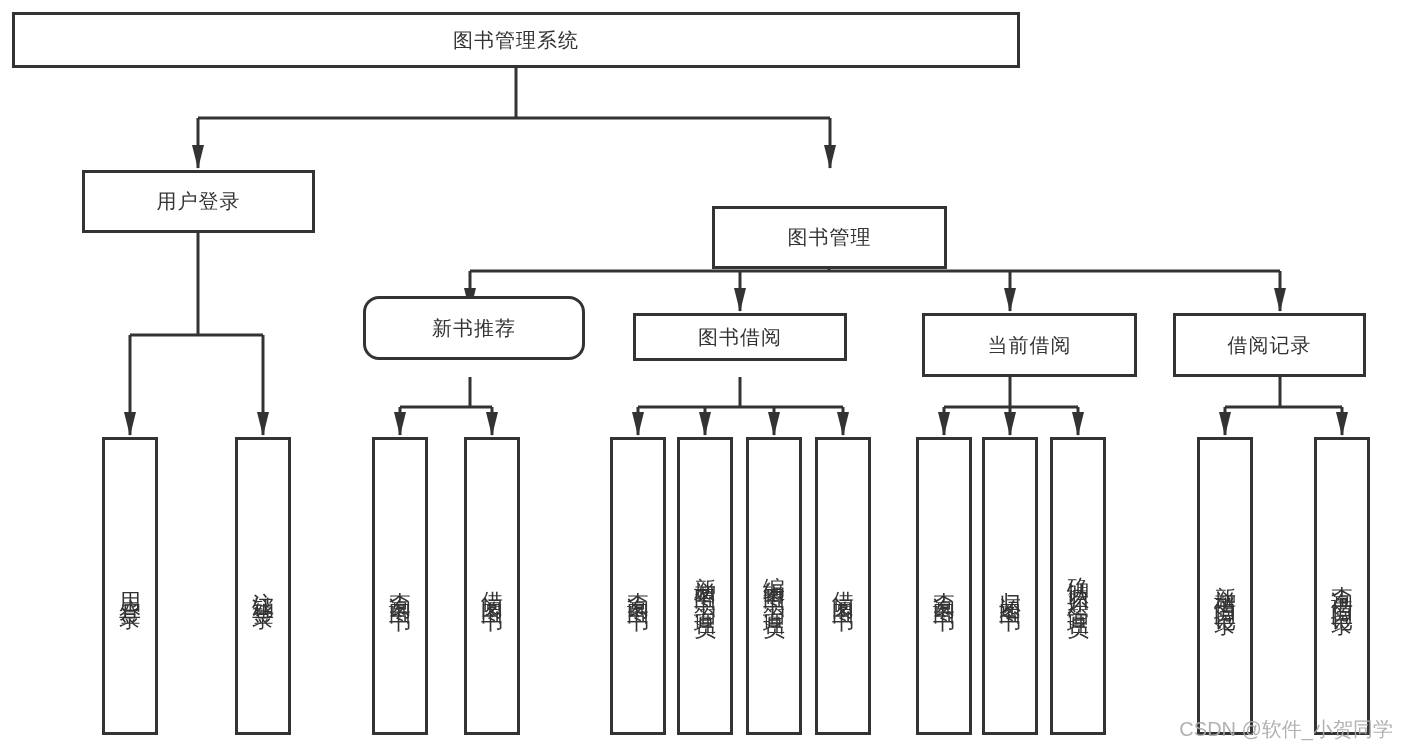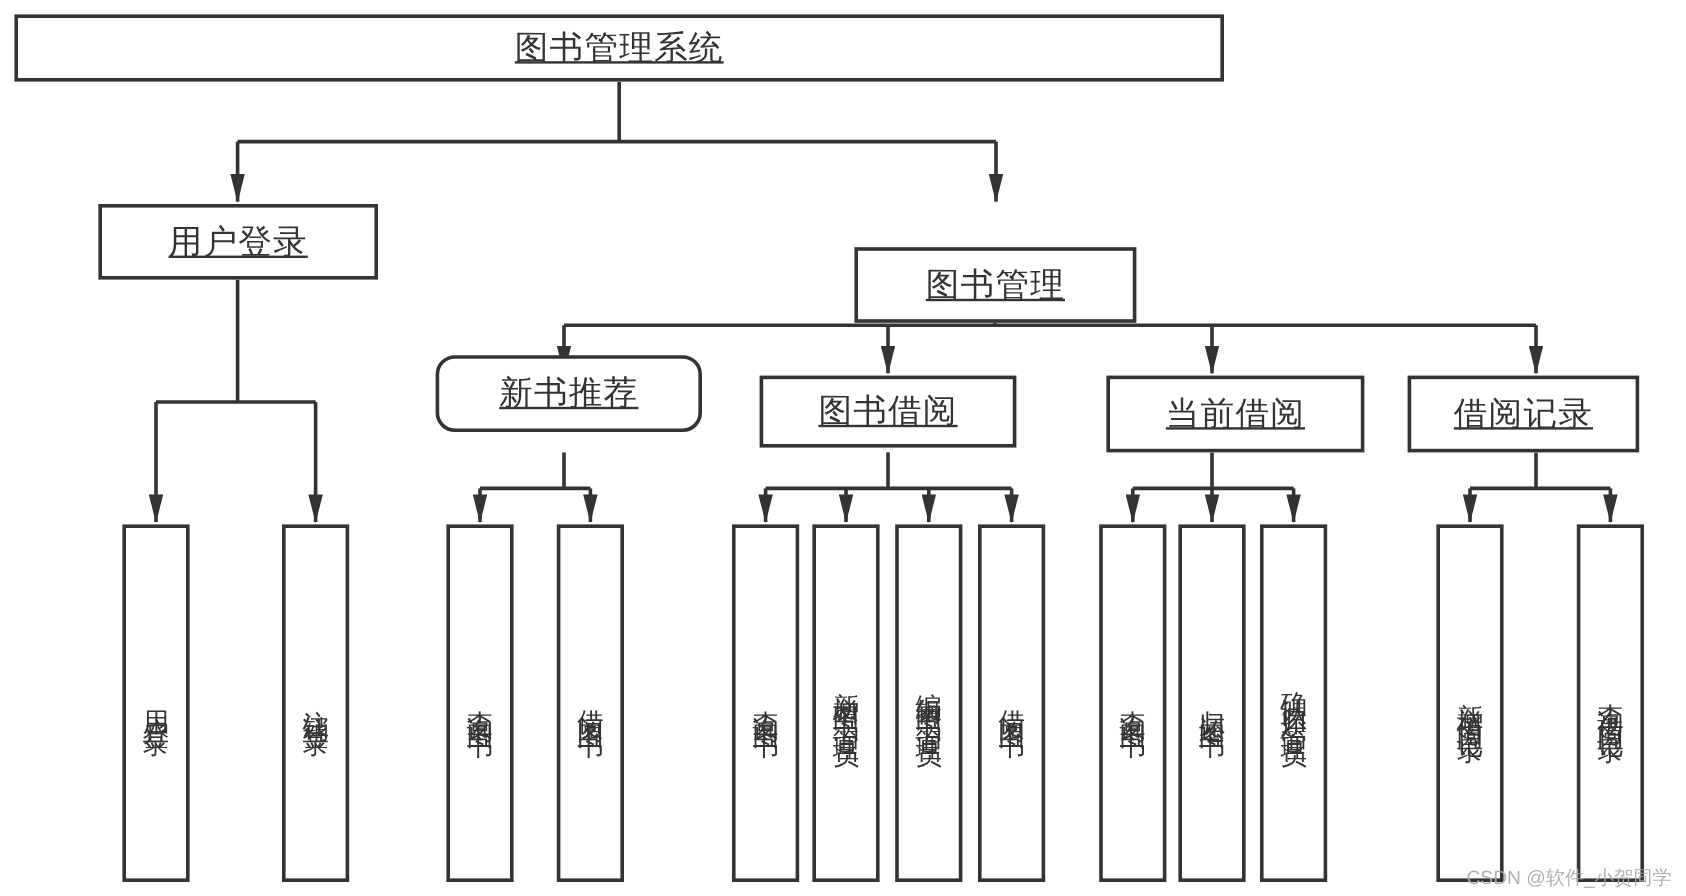--- a/index.html
+++ b/index.html
@@ -22,26 +22,26 @@
     position: absolute;
     box-sizing: border-box;
     background: #ffffff;
     border: 3px solid #333333;
     display: flex;
     align-items: center;
     justify-content: center;
     text-align: center;
     color: #333333;
   }
-  .h-label { font-size: 28px; letter-spacing: 1px; white-space: nowrap; text-decoration: underline; }
+  .h-label { font-size: 20px; letter-spacing: 1px; white-space: nowrap; }
   .root-box   { left: 12px;  top: 12px;  width: 1008px; height: 56px; }
   .n-user-login { left: 82px;  top: 170px; width: 233px; height: 63px; }
   .n-book-mgmt  { left: 712px; top: 170px; width: 235px; height: 63px; margin-top: 36px; }
   .n-new-book   { left: 363px; top: 296px; width: 222px; height: 64px; border-radius: 16px; }
-  .n-borrowing  { left: 633px; top: 313px; width: 214px; height: 60px; text-align: center; }
+  .n-borrowing  { left: 633px; top: 313px; width: 214px; height: 48px; text-align: center; }
   .n-current    { left: 922px; top: 313px; width: 215px; height: 64px; }
   .n-records    { left: 1173px; top: 313px; width: 193px; height: 64px; }
   .leaf {
     top: 437px;
     width: 56px;
     height: 298px;
   }
   .v-label {
     writing-mode: vertical-rl;
     font-size: 22px;
@@ -59,21 +59,21 @@
   .lf-8  { left: 815px; }
   .lf-9  { left: 916px; }
   .lf-10 { left: 982px; }
   .lf-11 { left: 1050px; }
   .lf-12 { left: 1197px; }
   .lf-13 { left: 1314px; }
   .watermark {
     position: absolute;
     right: 12px;
     bottom: 4px;
-    font-size: 16px;
+    font-size: 20px;
     color: #ababab;
     opacity: 0.92;
     white-space: nowrap;
   }
 </style>
 </head>
 <body>
 
 <div class="canvas">
 

